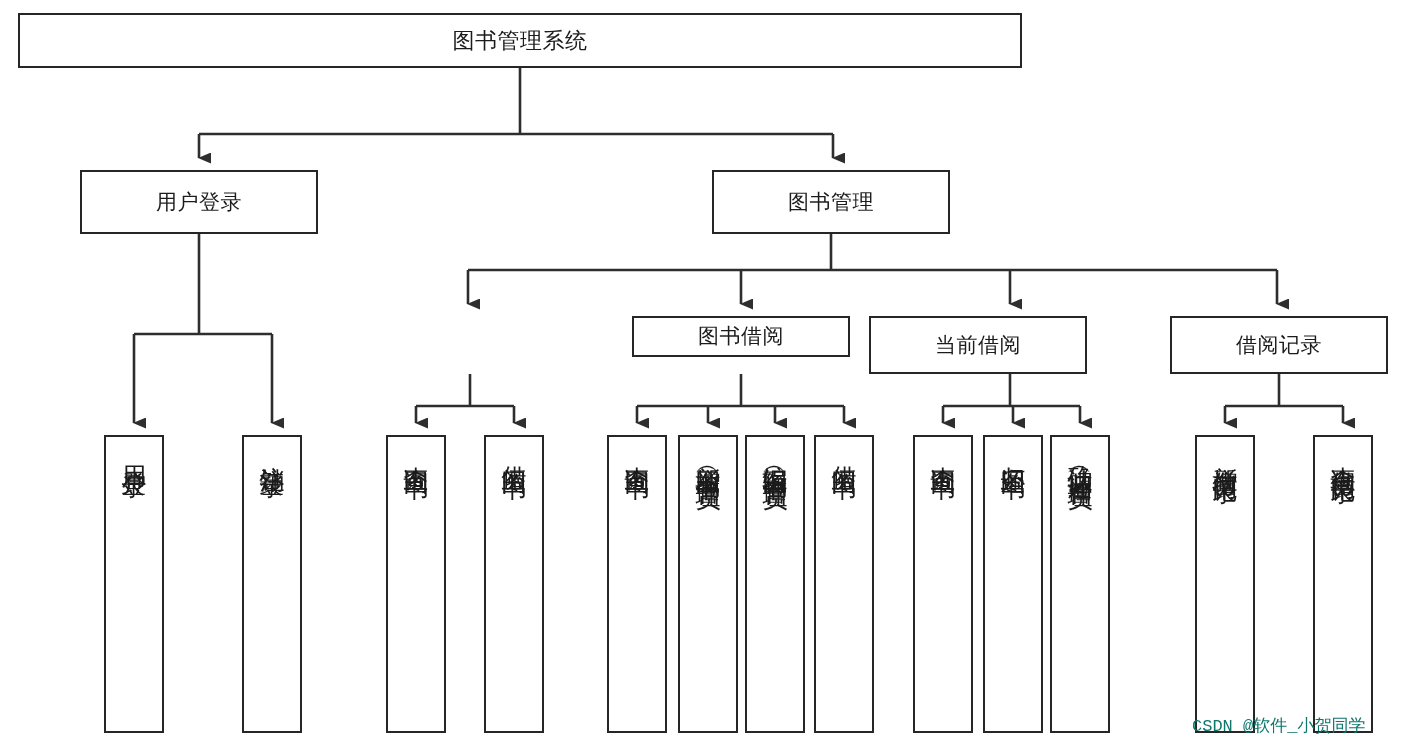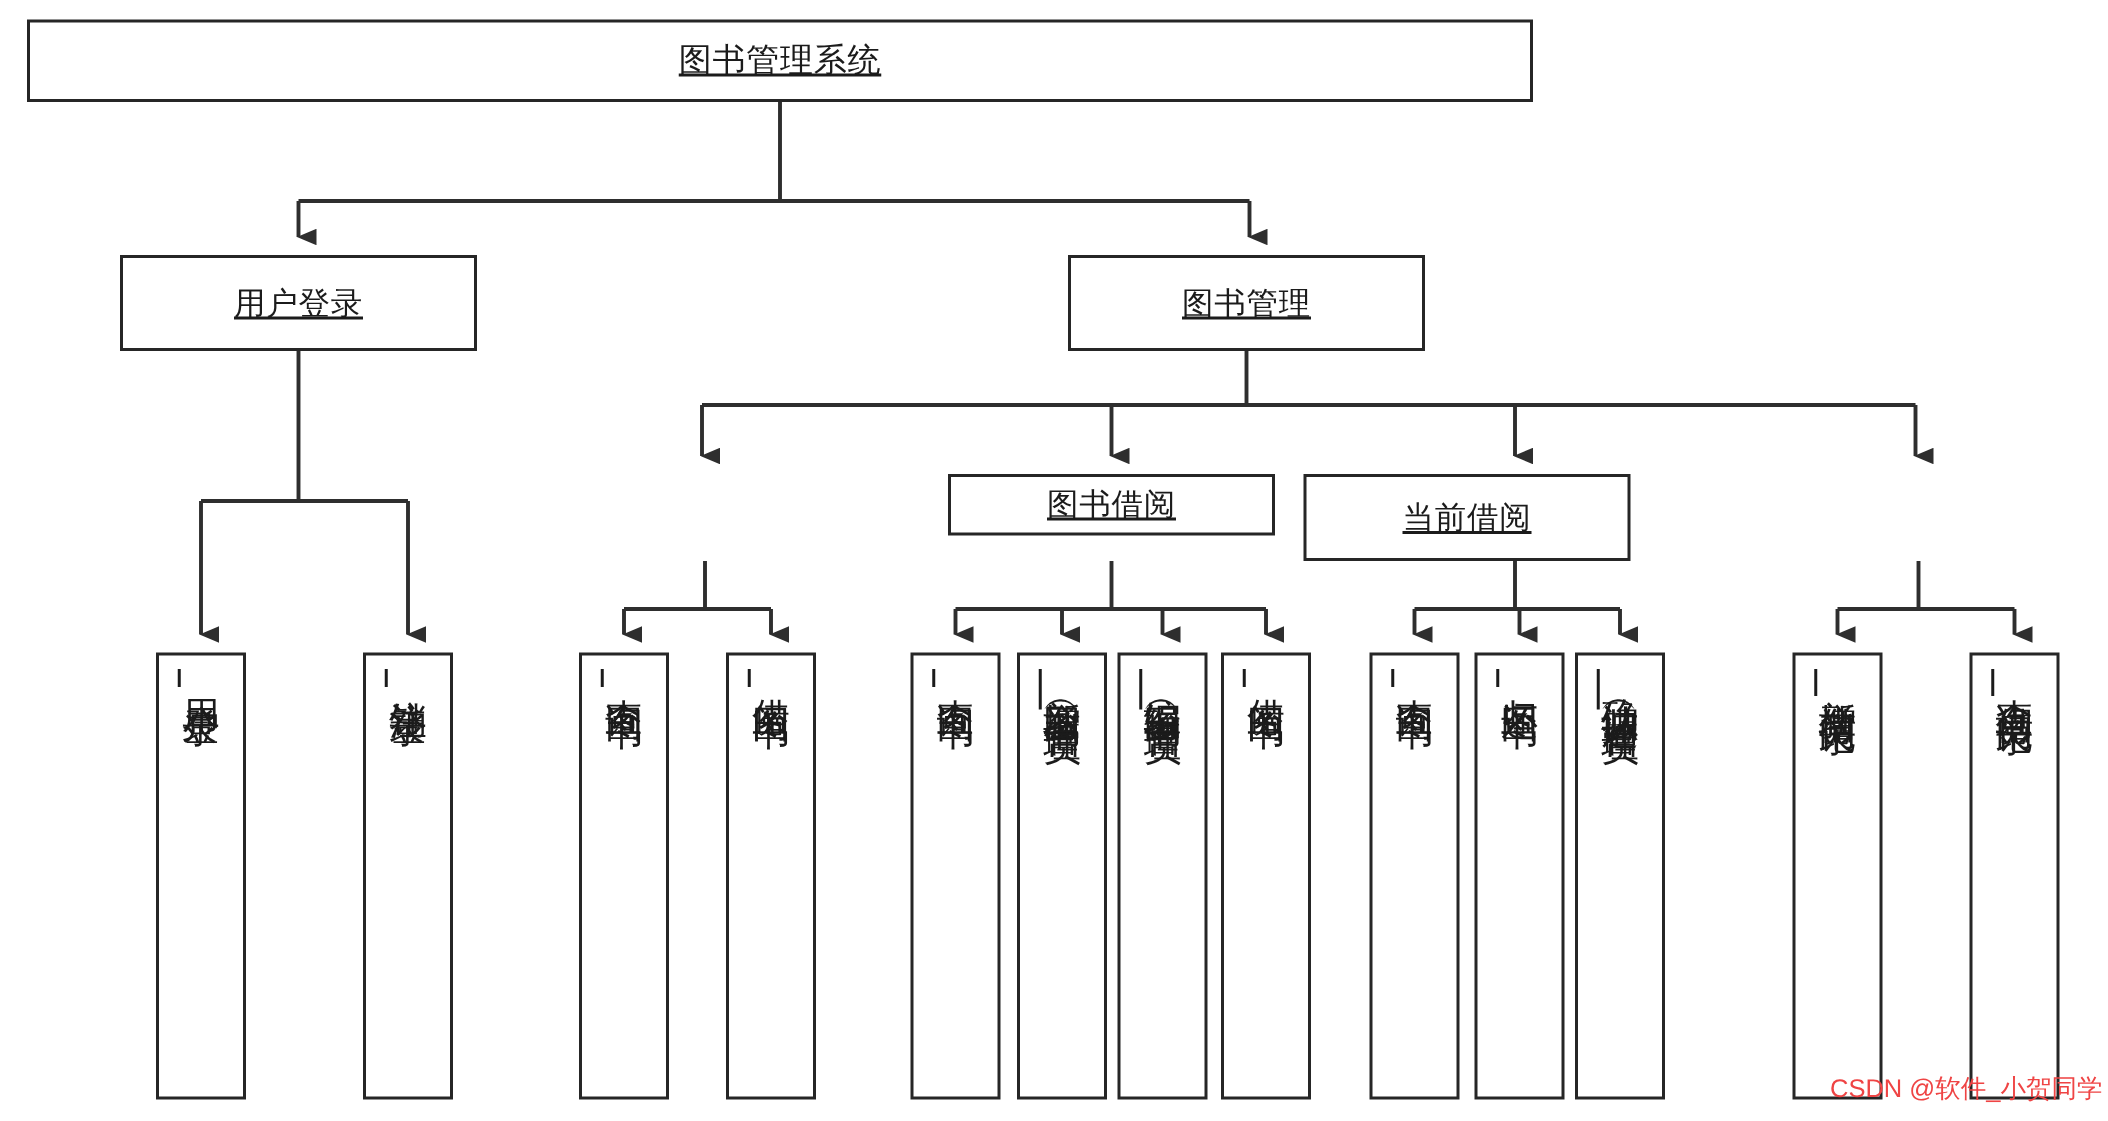--- a/index.html
+++ b/index.html
@@ -34,21 +34,20 @@
     align-items: center;
     justify-content: center;
     color: #1b1b1b;
     z-index: 2;
   }
   .node .lbl {
     display: block;
     text-align: left;
     line-height: 1.18;
     white-space: nowrap;
-    text-decoration: underline;
   }
   
   .node.h .lbl {
     font-size: 21px;
     letter-spacing: 0.5px;
   }
   .node.root .lbl {
     font-size: 22px;
   }
   
@@ -61,25 +60,24 @@
     text-orientation: upright;
     font-size: 25px;
     letter-spacing: 3px;
     line-height: 1;
   }
   .watermark {
     position: absolute;
     left: 1192px;
     top: 714px;
     font-size: 17px;
-    color: #ef4444;
+    color: #0f766e;
     white-space: nowrap;
     z-index: 5;
-    font-family: Liberation Sans, sans-serif;
-    margin-left: 28px;
+    font-family: Liberation Mono, monospace;
   }
 </style>
 </head>
 <body>
 
 <div id="canvas">
 
   <svg class="wires" viewBox="0 0 1405 747" xmlns="http://www.w3.org/2000/svg">
     <defs>
       <marker id="arw" markerWidth="11" markerHeight="13" refX="5.5" refY="12" orient="auto" markerUnits="userSpaceOnUse">
@@ -140,20 +138,23 @@
   <div class="node h" style="left:712px; top:170px; width:238px; height:64px;">
     <span class="lbl">图书管理</span>
   </div>
 
   <div class="node h" style="left:632px; top:316px; width:218px; height:41px;">
     <span class="lbl">图书借阅</span>
   </div>
   <div class="node h" style="left:869px; top:316px; width:218px; height:58px;">
     <span class="lbl">当前借阅</span>
   </div>
+  <div class="node h" style="left:1170px; top:316px; width:218px; height:58px;">
+    <span class="lbl">借阅记录</span>
+  </div>
 
   <div class="node v" style="left:104px; top:435px; width:60px; height:298px;">
     <span class="lbl">用户登录</span>
   </div>
   <div class="node v" style="left:242px; top:435px; width:60px; height:298px;">
     <span class="lbl">注销登录</span>
   </div>
 
   <div class="node v" style="left:386px; top:435px; width:60px; height:298px;">
     <span class="lbl">查询图书</span>

